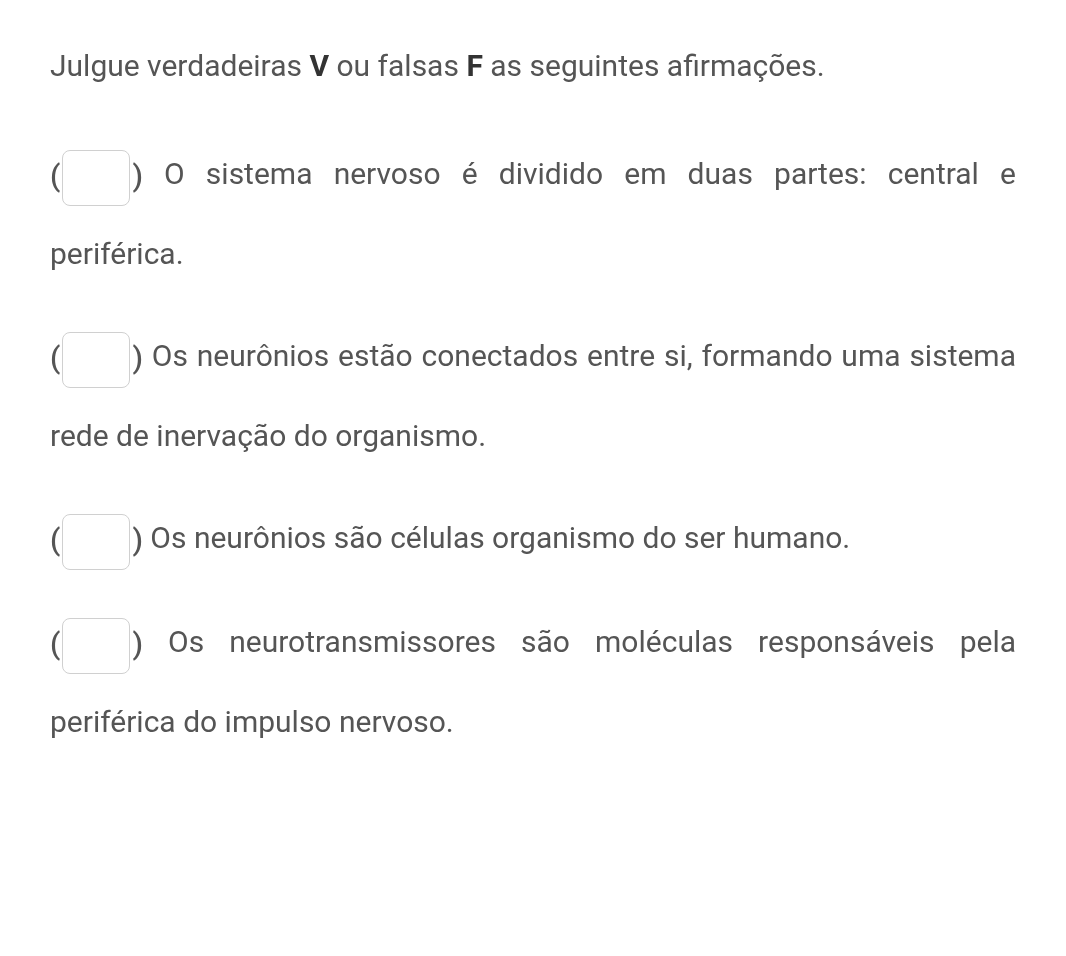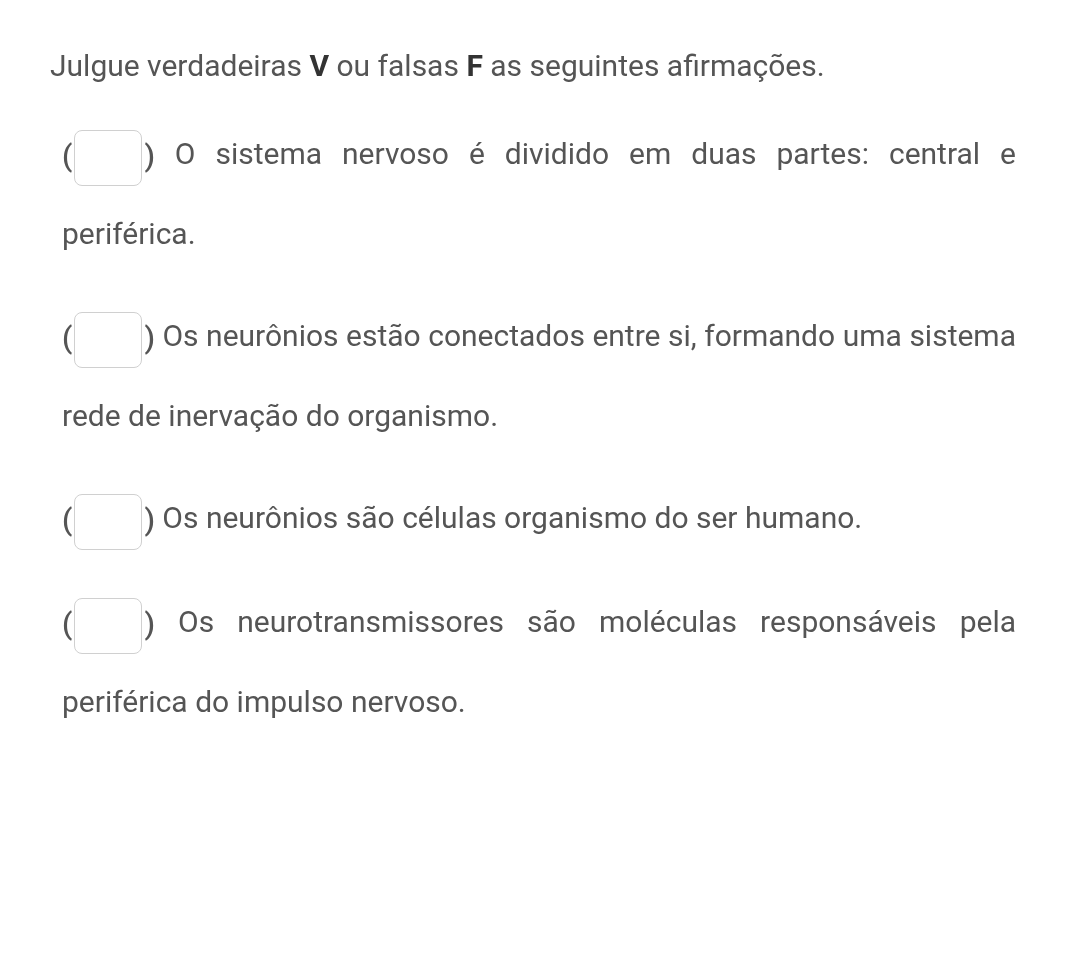--- a/index.html
+++ b/index.html
@@ -12,35 +12,34 @@
     background: #ffffff;
     width: 1066px;
     padding: 40px 50px;
     color: #4a4a4a;
   }
   .instruction {
     font-size: 30px;
     line-height: 1.7;
     text-align: justify;
     text-align-last: left;
-    margin-bottom: 24px;
+    margin-bottom: 44px;
     color: #555;
   }
   .instruction .bold {
     font-weight: 700;
     color: #333;
   }
   .statement {
     font-size: 30px;
     line-height: 2.6;
     text-align: justify;
     text-align-last: left;
     margin-bottom: 24px;
     color: #555;
-    margin-left: 12px;
   }
   .statement:last-child {
     margin-bottom: 0;
   }
   .input-wrap {
     display: inline-block;
     vertical-align: middle;
     white-space: nowrap;
   }
   .paren {

